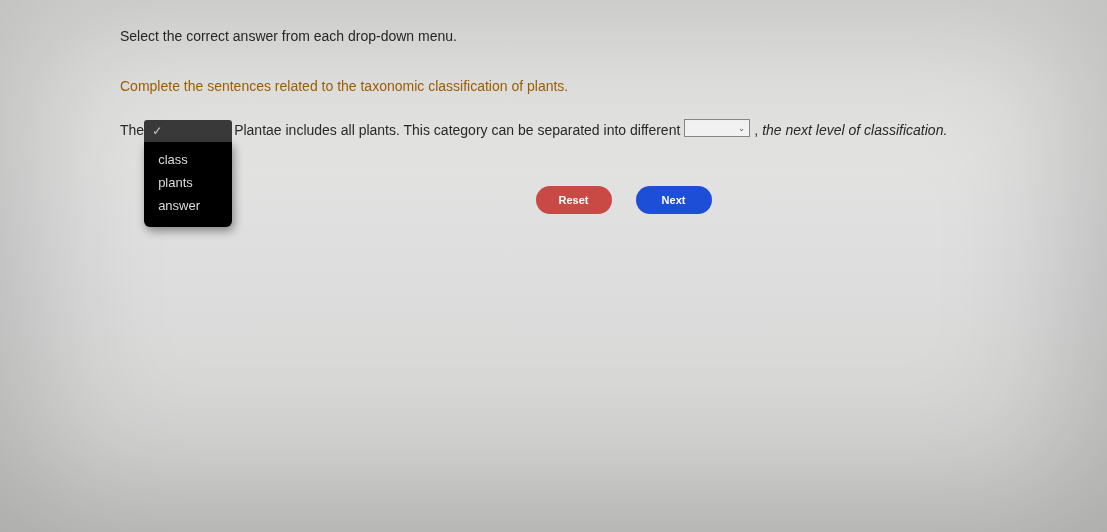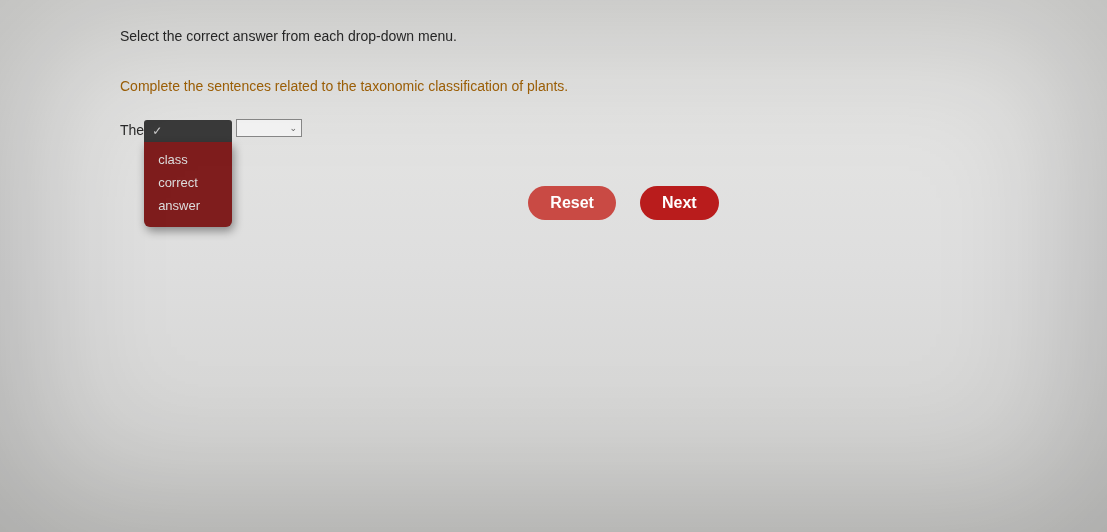--- a/index.html
+++ b/index.html
@@ -55,21 +55,21 @@
     }
     .dropdown-selected .check {
       font-size: 12px;
       color: #ccc;
     }
     .dropdown-menu {
       position: absolute;
       top: 22px;
       left: 0;
       width: 88px;
-      background: #7f1d1d;
+      background: #000000;
       border-radius: 0 0 6px 6px;
       padding: 6px 0 10px 0;
       box-shadow: 2px 4px 10px rgba(0,0,0,0.4);
     }
     .dropdown-item {
       color: #ddd;
       font-size: 13px;
       padding: 4px 14px;
       cursor: pointer;
     }
@@ -107,31 +107,31 @@
       display: flex;
       justify-content: center;
       gap: 24px;
       margin-top: 44px;
       margin-left: 120px;
     }
     .btn {
       border: none;
       border-radius: 18px;
       padding: 8px 22px;
-      font-size: 16px;
+      font-size: 11px;
       font-weight: bold;
       color: #fff;
       cursor: pointer;
       min-width: 76px;
     }
     .btn-reset {
       background: #c94a44;
     }
     .btn-next {
-      background: #b91c1c;
+      background: #1d4ed8;
     }
     .vignette {
       position: absolute;
       pointer-events: none;
       inset: 0;
       box-shadow: inset 0 0 140px 30px rgba(0,0,0,0.18);
     }
   </style>
 </head>
 <body>
@@ -141,30 +141,34 @@
 
 <div class="sentence-row">
   <span class="sentence-pre">The</span>
 
   <div class="dropdown-container">
     <div class="dropdown-selected">
       <span class="check">✓</span>
     </div>
     <div class="dropdown-menu">
       <div class="dropdown-item">class</div>
-      <div class="dropdown-item">correct</div>
+      <div class="dropdown-item">plants</div>
       <div class="dropdown-item">answer</div>
     </div>
   </div>
 
+  <span class="sentence-mid">Plantae includes all plants. This category can be separated into different</span>
 
   <span class="select-box">
     <span class="chev">⌄</span>
   </span>
 
+  <span class="sentence-post">
+    <span class="comma">, </span><span>the next level of classification.</span>
+  </span>
 </div>
 
 <div class="button-row">
   <button class="btn btn-reset">Reset</button>
   <button class="btn btn-next">Next</button>
 </div>
 
 <div class="vignette"></div>
 
 </body></html>

